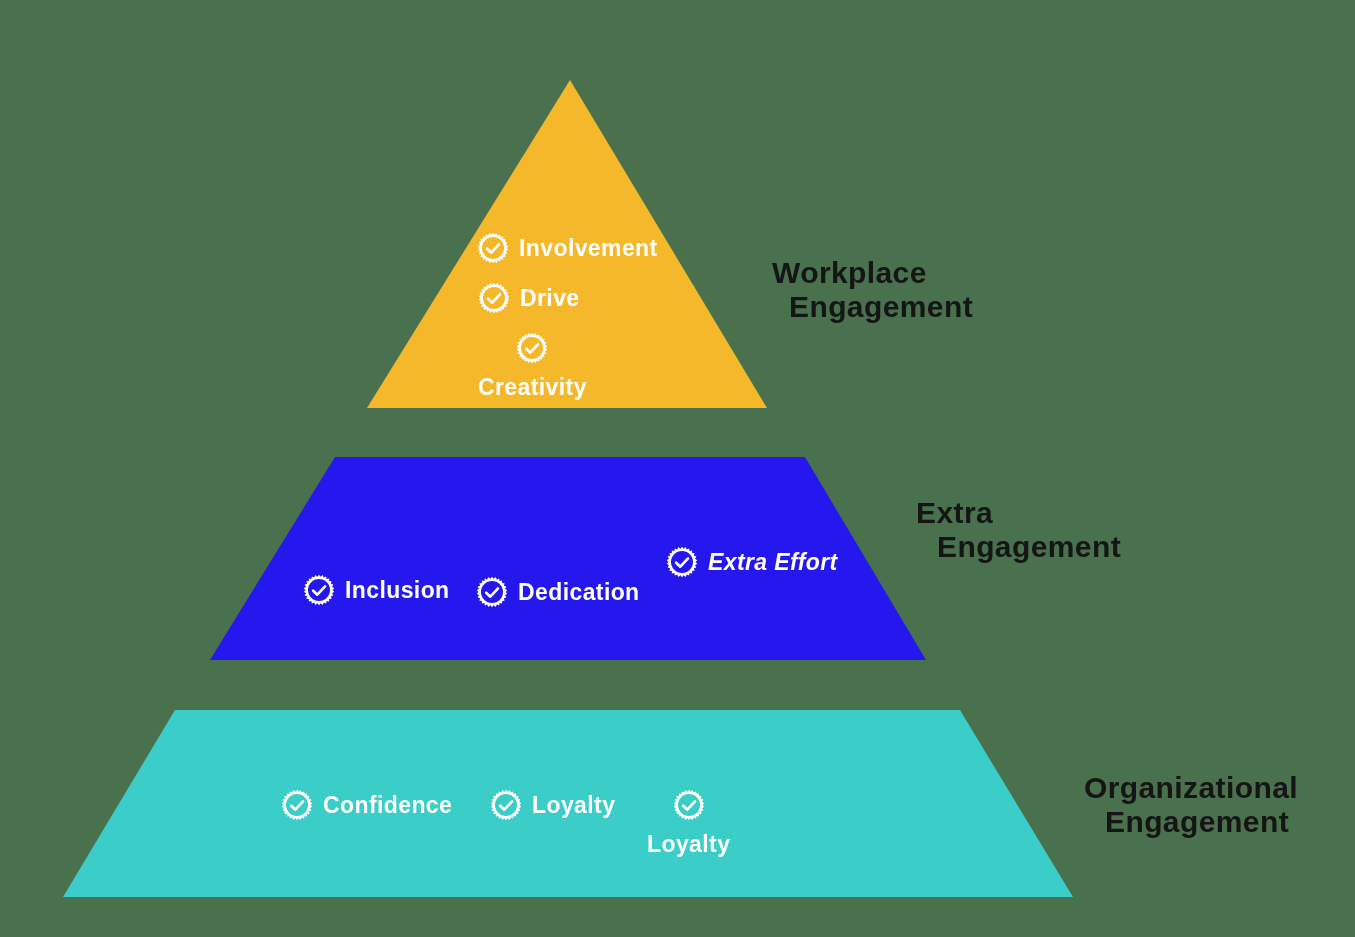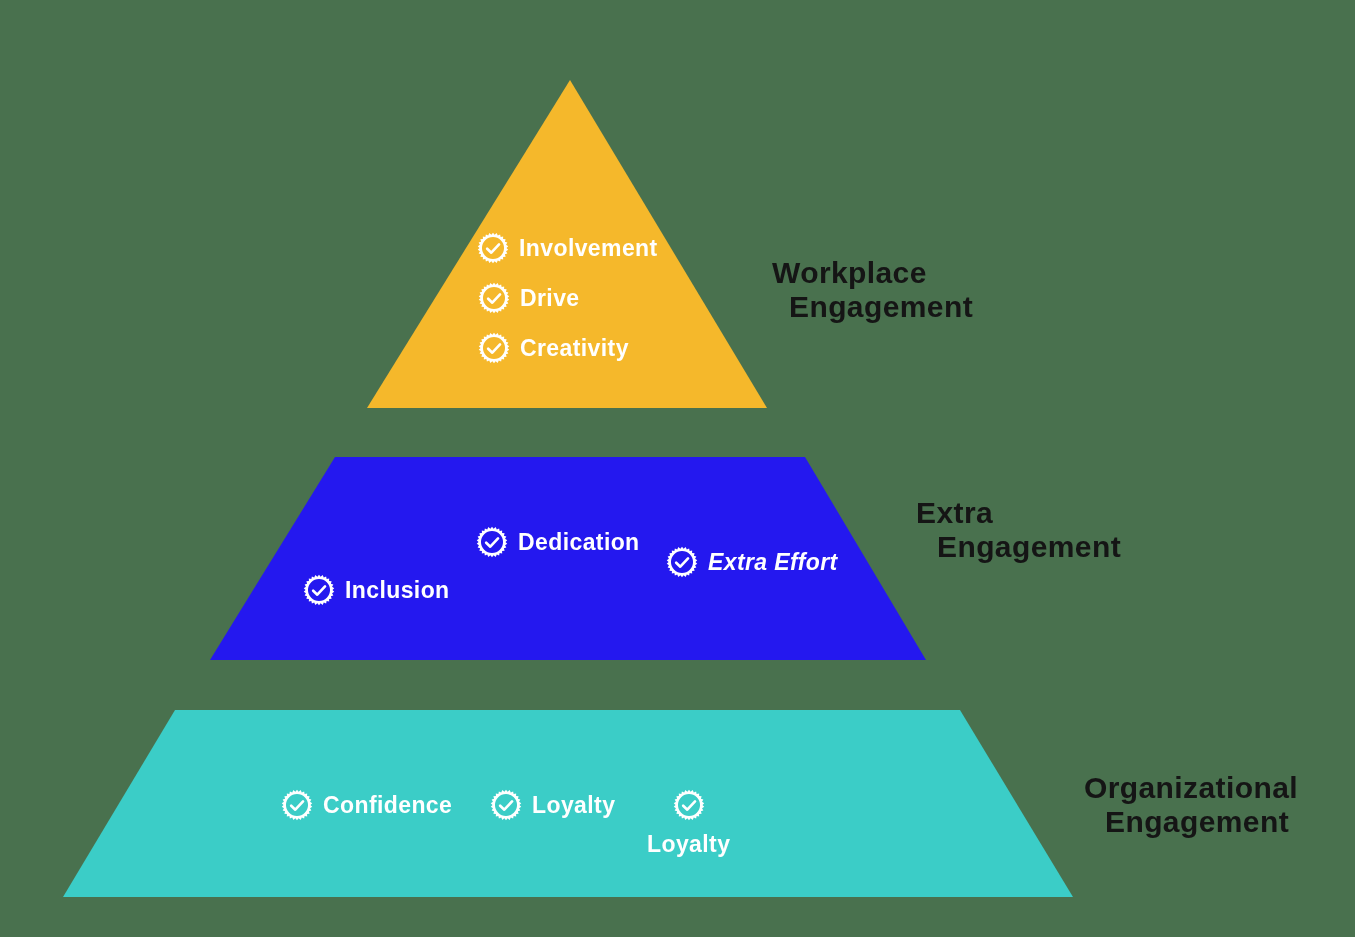--- a/index.html
+++ b/index.html
@@ -65,36 +65,36 @@
         </svg></span>
     <span>Involvement</span>
   </div>
   <div class="item" style="left:478px; top:282px;justify-content:center;">
     <span class="badge"><svg width="32" height="32" viewBox="0 0 34 34">
           <path d="M17.00,0.70L18.72,2.80L20.90,1.17L22.07,3.63L24.57,2.57L25.12,5.23L27.81,4.80L27.70,7.52L30.41,7.74L29.66,10.35L32.24,11.22L30.88,13.58L33.18,15.04L31.30,17.00L33.18,18.96L30.88,20.42L32.24,22.78L29.66,23.65L30.41,26.26L27.70,26.48L27.81,29.20L25.12,28.77L24.57,31.43L22.07,30.37L20.90,32.83L18.72,31.20L17.00,33.30L15.28,31.20L13.10,32.83L11.93,30.37L9.43,31.43L8.88,28.77L6.19,29.20L6.30,26.48L3.59,26.26L4.34,23.65L1.76,22.78L3.12,20.42L0.82,18.96L2.70,17.00L0.82,15.04L3.12,13.58L1.76,11.22L4.34,10.35L3.59,7.74L6.30,7.52L6.19,4.80L8.88,5.23L9.43,2.57L11.93,3.63L13.10,1.17L15.28,2.80Z M28.7,17 A11.7,11.7 0 1,0 5.300000000000001,17 A11.7,11.7 0 1,0 28.7,17 Z" fill="#fff" fill-rule="evenodd"></path>
           <path d="M10.8,17.8 L15.2,22 L23.4,13.2" fill="none" stroke="#fff" stroke-width="2.8" stroke-linecap="round" stroke-linejoin="round"></path>
         </svg></span>
     <span>Drive</span>
   </div>
-  <div class="item" style="left:478px; top:332px;">
+  <div class="item" style="left:478px; top:332px;flex-direction:column;">
     <span class="badge"><svg width="32" height="32" viewBox="0 0 34 34">
           <path d="M17.00,0.70L18.72,2.80L20.90,1.17L22.07,3.63L24.57,2.57L25.12,5.23L27.81,4.80L27.70,7.52L30.41,7.74L29.66,10.35L32.24,11.22L30.88,13.58L33.18,15.04L31.30,17.00L33.18,18.96L30.88,20.42L32.24,22.78L29.66,23.65L30.41,26.26L27.70,26.48L27.81,29.20L25.12,28.77L24.57,31.43L22.07,30.37L20.90,32.83L18.72,31.20L17.00,33.30L15.28,31.20L13.10,32.83L11.93,30.37L9.43,31.43L8.88,28.77L6.19,29.20L6.30,26.48L3.59,26.26L4.34,23.65L1.76,22.78L3.12,20.42L0.82,18.96L2.70,17.00L0.82,15.04L3.12,13.58L1.76,11.22L4.34,10.35L3.59,7.74L6.30,7.52L6.19,4.80L8.88,5.23L9.43,2.57L11.93,3.63L13.10,1.17L15.28,2.80Z M28.7,17 A11.7,11.7 0 1,0 5.300000000000001,17 A11.7,11.7 0 1,0 28.7,17 Z" fill="#fff" fill-rule="evenodd"></path>
           <path d="M10.8,17.8 L15.2,22 L23.4,13.2" fill="none" stroke="#fff" stroke-width="2.8" stroke-linecap="round" stroke-linejoin="round"></path>
         </svg></span>
     <span>Creativity</span>
   </div>
 
   <div class="item" style="left:303px; top:574px;">
     <span class="badge"><svg width="32" height="32" viewBox="0 0 34 34">
           <path d="M17.00,0.70L18.72,2.80L20.90,1.17L22.07,3.63L24.57,2.57L25.12,5.23L27.81,4.80L27.70,7.52L30.41,7.74L29.66,10.35L32.24,11.22L30.88,13.58L33.18,15.04L31.30,17.00L33.18,18.96L30.88,20.42L32.24,22.78L29.66,23.65L30.41,26.26L27.70,26.48L27.81,29.20L25.12,28.77L24.57,31.43L22.07,30.37L20.90,32.83L18.72,31.20L17.00,33.30L15.28,31.20L13.10,32.83L11.93,30.37L9.43,31.43L8.88,28.77L6.19,29.20L6.30,26.48L3.59,26.26L4.34,23.65L1.76,22.78L3.12,20.42L0.82,18.96L2.70,17.00L0.82,15.04L3.12,13.58L1.76,11.22L4.34,10.35L3.59,7.74L6.30,7.52L6.19,4.80L8.88,5.23L9.43,2.57L11.93,3.63L13.10,1.17L15.28,2.80Z M28.7,17 A11.7,11.7 0 1,0 5.300000000000001,17 A11.7,11.7 0 1,0 28.7,17 Z" fill="#fff" fill-rule="evenodd"></path>
           <path d="M10.8,17.8 L15.2,22 L23.4,13.2" fill="none" stroke="#fff" stroke-width="2.8" stroke-linecap="round" stroke-linejoin="round"></path>
         </svg></span>
     <span>Inclusion</span>
   </div>
-  <div class="item" style="left:476px; top:526px;">
+  <div class="item" style="left:476px; top:576px;">
     <span class="badge"><svg width="32" height="32" viewBox="0 0 34 34">
           <path d="M17.00,0.70L18.72,2.80L20.90,1.17L22.07,3.63L24.57,2.57L25.12,5.23L27.81,4.80L27.70,7.52L30.41,7.74L29.66,10.35L32.24,11.22L30.88,13.58L33.18,15.04L31.30,17.00L33.18,18.96L30.88,20.42L32.24,22.78L29.66,23.65L30.41,26.26L27.70,26.48L27.81,29.20L25.12,28.77L24.57,31.43L22.07,30.37L20.90,32.83L18.72,31.20L17.00,33.30L15.28,31.20L13.10,32.83L11.93,30.37L9.43,31.43L8.88,28.77L6.19,29.20L6.30,26.48L3.59,26.26L4.34,23.65L1.76,22.78L3.12,20.42L0.82,18.96L2.70,17.00L0.82,15.04L3.12,13.58L1.76,11.22L4.34,10.35L3.59,7.74L6.30,7.52L6.19,4.80L8.88,5.23L9.43,2.57L11.93,3.63L13.10,1.17L15.28,2.80Z M28.7,17 A11.7,11.7 0 1,0 5.300000000000001,17 A11.7,11.7 0 1,0 28.7,17 Z" fill="#fff" fill-rule="evenodd"></path>
           <path d="M10.8,17.8 L15.2,22 L23.4,13.2" fill="none" stroke="#fff" stroke-width="2.8" stroke-linecap="round" stroke-linejoin="round"></path>
         </svg></span>
     <span>Dedication</span>
   </div>
   <div class="item" style="left:666px; top:546px;font-style:italic;">
     <span class="badge"><svg width="32" height="32" viewBox="0 0 34 34">
           <path d="M17.00,0.70L18.72,2.80L20.90,1.17L22.07,3.63L24.57,2.57L25.12,5.23L27.81,4.80L27.70,7.52L30.41,7.74L29.66,10.35L32.24,11.22L30.88,13.58L33.18,15.04L31.30,17.00L33.18,18.96L30.88,20.42L32.24,22.78L29.66,23.65L30.41,26.26L27.70,26.48L27.81,29.20L25.12,28.77L24.57,31.43L22.07,30.37L20.90,32.83L18.72,31.20L17.00,33.30L15.28,31.20L13.10,32.83L11.93,30.37L9.43,31.43L8.88,28.77L6.19,29.20L6.30,26.48L3.59,26.26L4.34,23.65L1.76,22.78L3.12,20.42L0.82,18.96L2.70,17.00L0.82,15.04L3.12,13.58L1.76,11.22L4.34,10.35L3.59,7.74L6.30,7.52L6.19,4.80L8.88,5.23L9.43,2.57L11.93,3.63L13.10,1.17L15.28,2.80Z M28.7,17 A11.7,11.7 0 1,0 5.300000000000001,17 A11.7,11.7 0 1,0 28.7,17 Z" fill="#fff" fill-rule="evenodd"></path>
           <path d="M10.8,17.8 L15.2,22 L23.4,13.2" fill="none" stroke="#fff" stroke-width="2.8" stroke-linecap="round" stroke-linejoin="round"></path>

